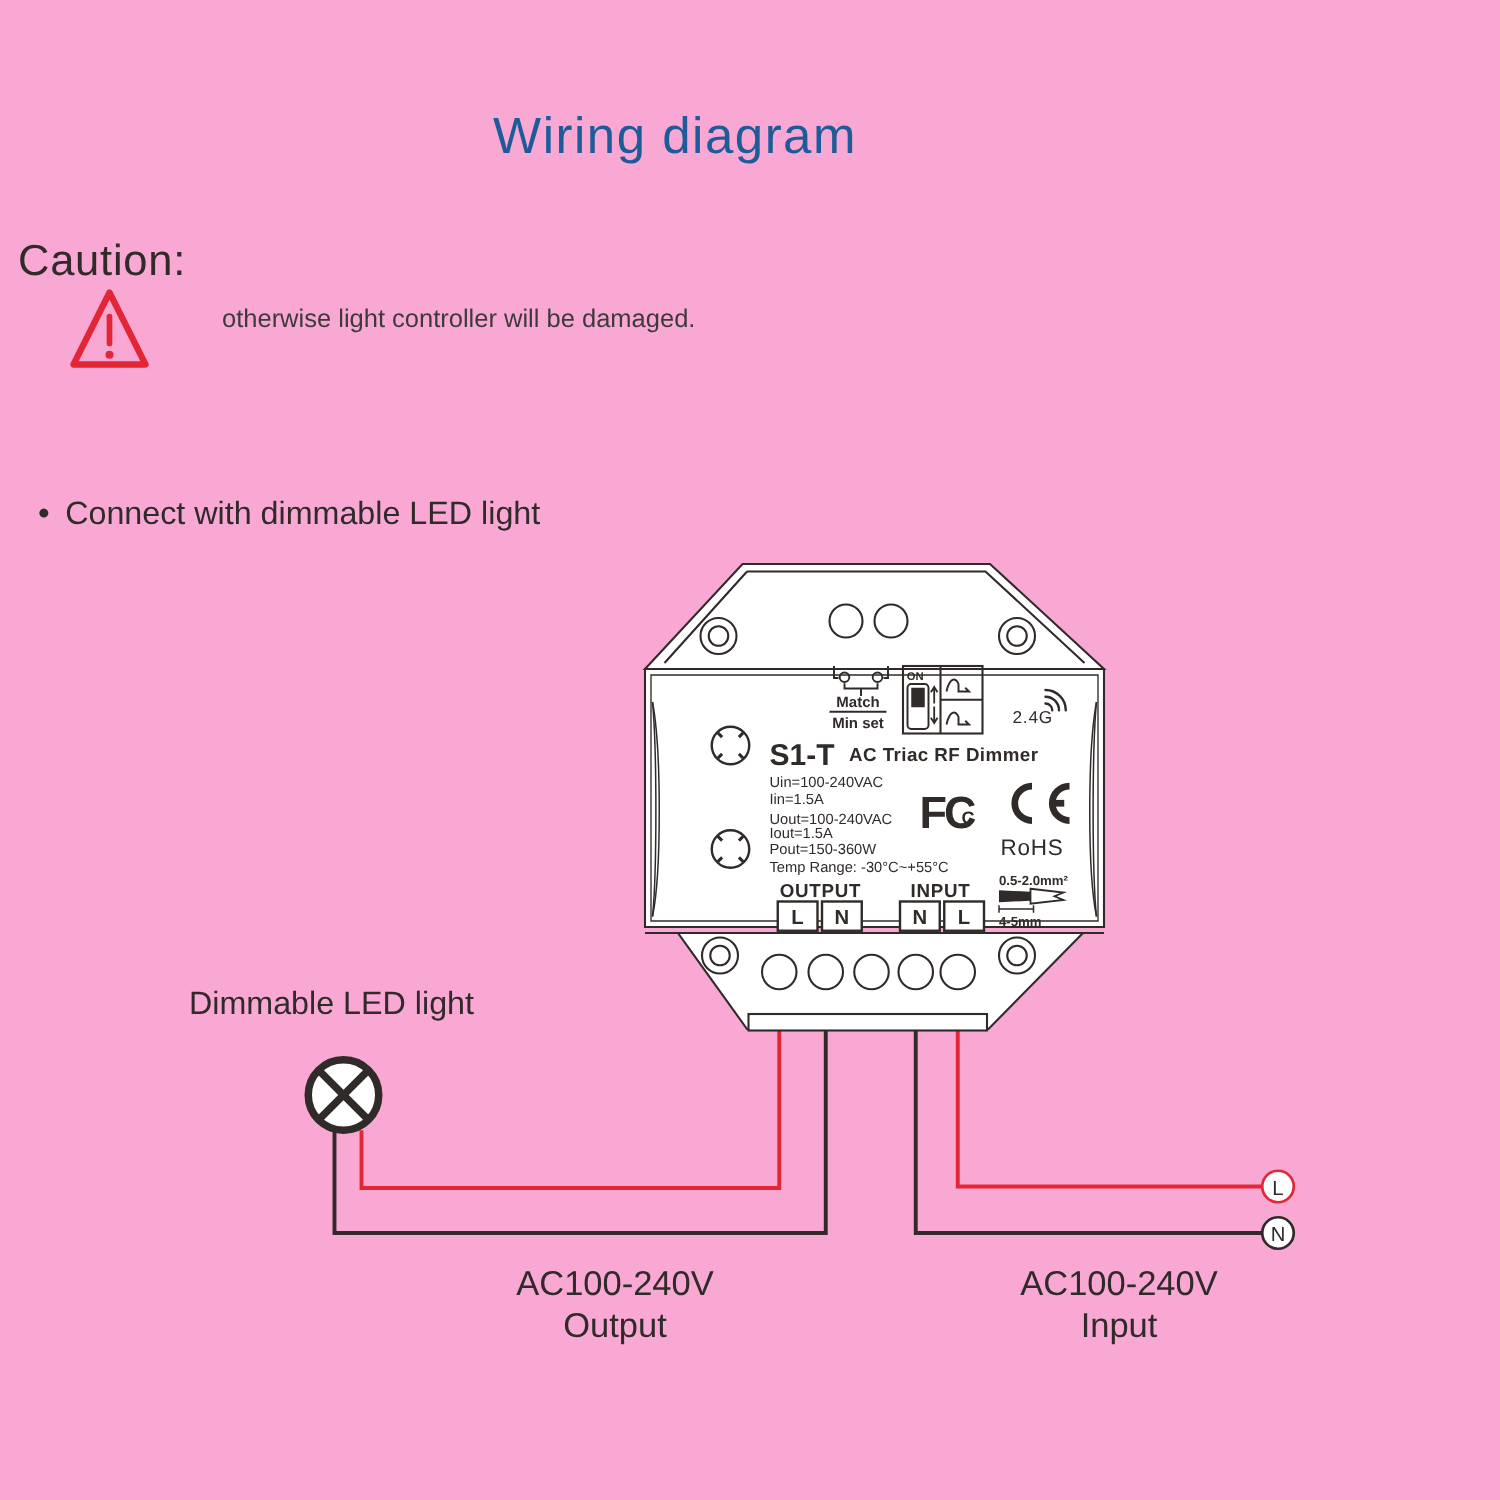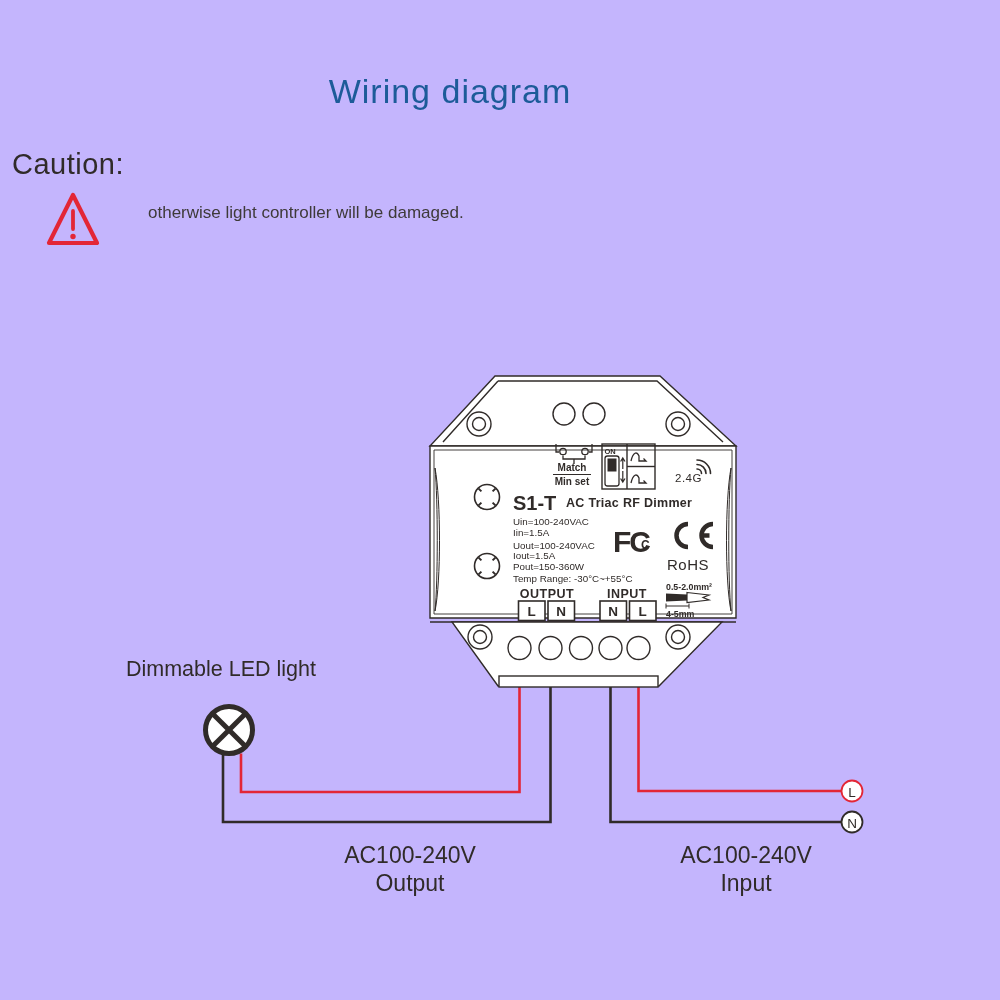--- a/index.html
+++ b/index.html
@@ -1,21 +1,21 @@
 <!DOCTYPE html>
 <html><head>
 <meta charset="utf-8">
 <style>
   html,body{margin:0;padding:0;background:#fff;}
-  .page{position:relative;width:1000px;height:1000px;background:#c4b5fd;overflow:hidden;
+  .page{position:relative;width:1000px;height:1000px;background:#f9a8d4;overflow:hidden;
         font-family:"Liberation Sans",sans-serif;color:#302b29;}
   .abs{position:absolute;}
   .title{left:100px;top:72px;width:700px;text-align:center;font-size:34px;
          letter-spacing:1px;font-weight:400;}
-  .caution-label{left:12px;top:148px;font-size:29px;letter-spacing:0.5px;}
+  .caution-label{left:12px;top:158px;font-size:29px;letter-spacing:0.5px;}
   .caution-line{left:148px;font-size:17px;color:#3e3a39;white-space:nowrap;}
   .cl1{top:175px;}
   .cl2{top:203px;}
   .bullet-row{left:25px;top:330px;font-size:21.5px;white-space:nowrap;}
   .bullet-dot{font-size:14px;vertical-align:3px;margin-right:10px;}
   svg text{font-family:"Liberation Sans",sans-serif;fill:#302b29;}
 </style>
 </head>
 <body>
 
@@ -25,20 +25,23 @@
 
   <div class="abs caution-label">Caution:</div>
   <div class="abs caution-line cl2">otherwise light controller will be damaged.</div>
 
   <svg class="abs" style="left:44px;top:188px" width="58" height="64" viewBox="0 0 58 64">
     <path d="M29,7 L53,55 L5,55 Z" fill="none" stroke="#e32636" stroke-width="4.2" stroke-linejoin="round"></path>
     <line x1="29" y1="23" x2="29" y2="41" stroke="#e32636" stroke-width="3.8" stroke-linecap="round"></line>
     <circle cx="29" cy="48.5" r="2.7" fill="#e32636"></circle>
   </svg>
 
+  <div class="abs bullet-row">
+    <span class="bullet-dot">●</span><span>Connect with dimmable LED light</span>
+  </div>
 
   <svg class="abs" style="left:0;top:0" width="1000" height="1000" viewBox="0 0 1000 1000">
 
     <g fill="none" stroke-width="2.6">
       <path d="M519.5,659.5 V792 H241 V753.5" stroke="#e32636"></path>
       <path d="M550.5,659.5 V822 H223 V752" stroke="#302b29"></path>
       <path d="M610.5,659.5 V822 H841" stroke="#302b29"></path>
       <path d="M638.5,659.5 V791 H841" stroke="#e32636"></path>
     </g>
 

